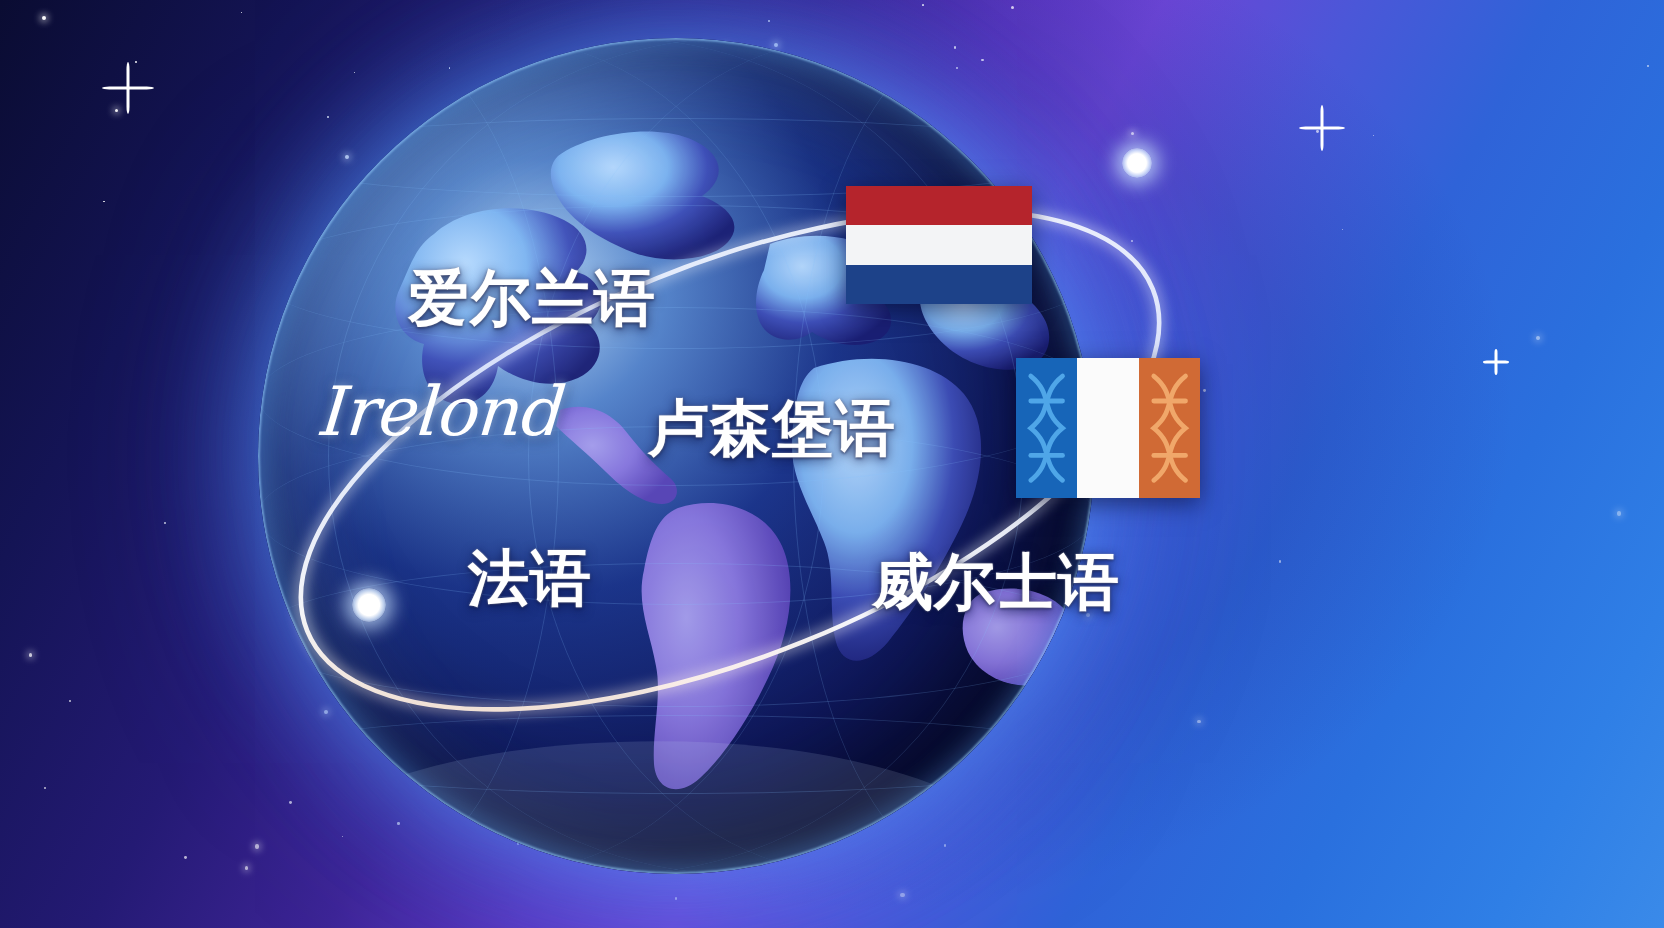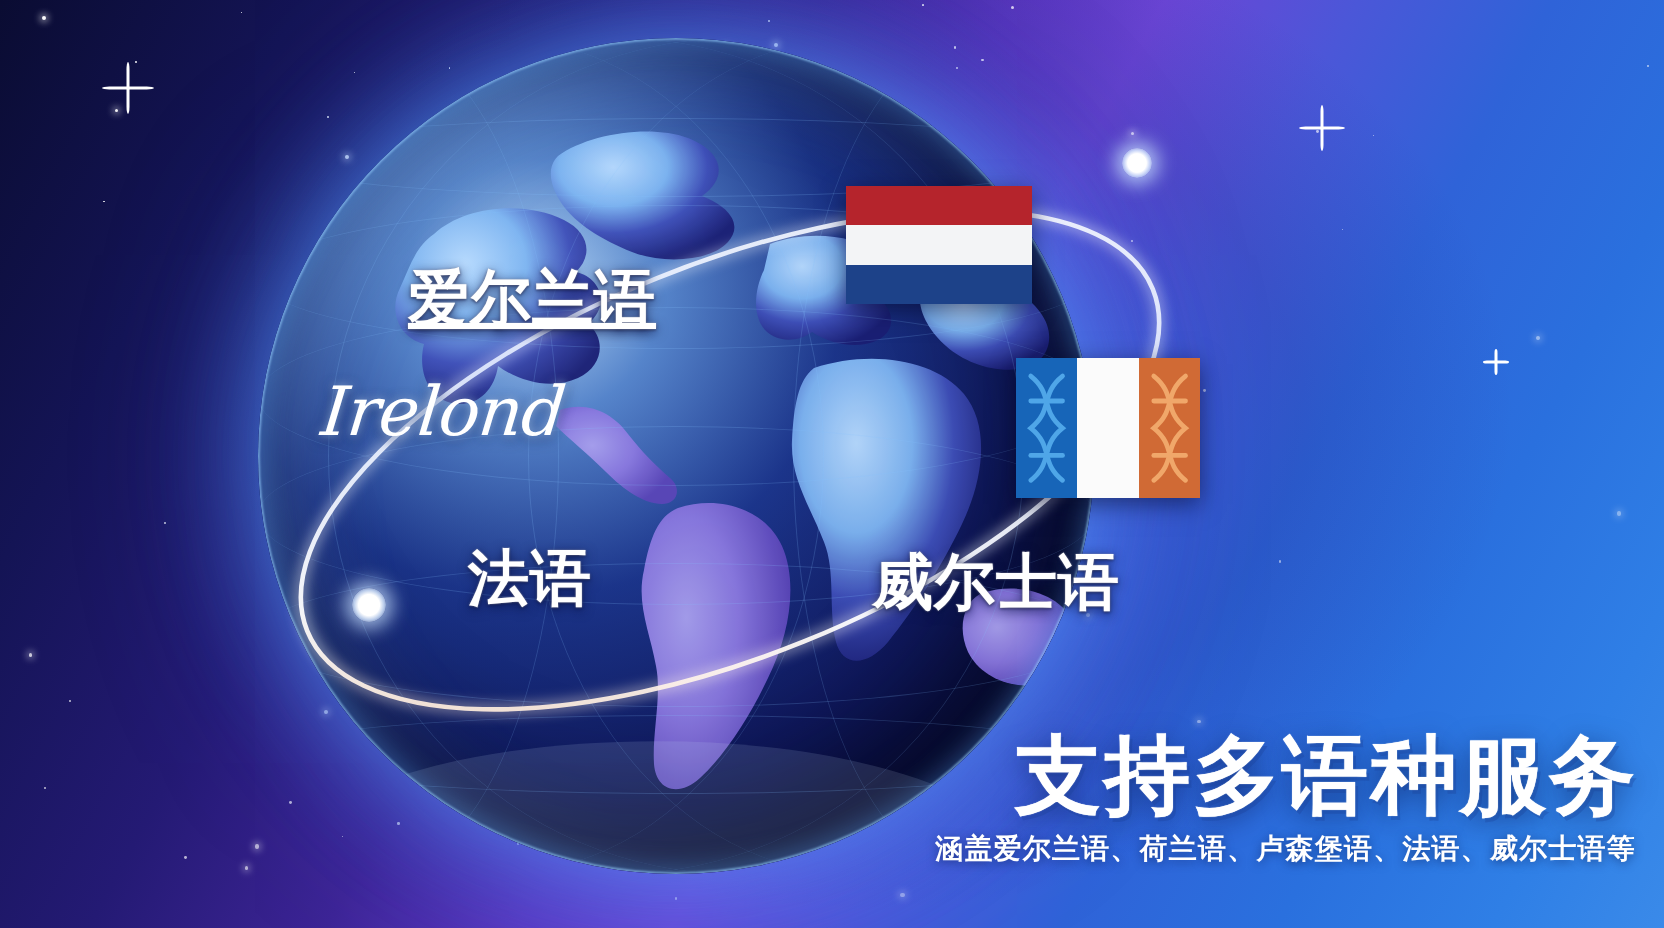--- a/index.html
+++ b/index.html
@@ -153,21 +153,21 @@
     position: absolute;
     color: #ffffff;
     font-weight: bold;
     letter-spacing: 1px;
     white-space: nowrap;
     text-shadow:
       0 0 2px rgba(255,255,255,0.55),
       0 3px 12px rgba(10,20,70,0.85),
       0 1px 3px rgba(8,14,55,0.95);
   }
-  #label-irish       { left: 408px; top: 258px; font-size: 61px; text-decoration: underline; }
+  #label-irish       { left: 408px; top: 258px; font-size: 61px; }
   #label-lux         { left: 648px; top: 388px; font-size: 61px; }
   #label-french      { left: 468px; top: 538px; font-size: 61px; }
   #label-welsh       { left: 872px; top: 542px; font-size: 61px; }
 
   #label-ireland-script {
     position: absolute;
     left: 322px;
     top: 372px;
     font-family: "DejaVu Serif", "Liberation Serif", serif;
     font-style: italic;
@@ -392,23 +392,20 @@
           <path d="M6 78 C20 78 20 78 34 78"></path>
         </g>
       </svg>
     </div>
   </div>
 
   <div class="lang-label" id="label-irish">爱尔兰语</div>
 
   <div id="label-ireland-script">Irelond</div>
 
+  <div class="lang-label" id="label-lux">卢森堡语</div>
 
   <div class="lang-label" id="label-welsh">威尔士语</div>
 
   <div class="lang-label" id="label-french">法语</div>
 
-  <div id="headline-block">
-    <h1 id="headline">支持多语种服务</h1>
-    <p id="subheadline">涵盖爱尔兰语、荷兰语、卢森堡语、法语、威尔士语等</p>
-  </div>
 
 </div>
 
 </body></html>

